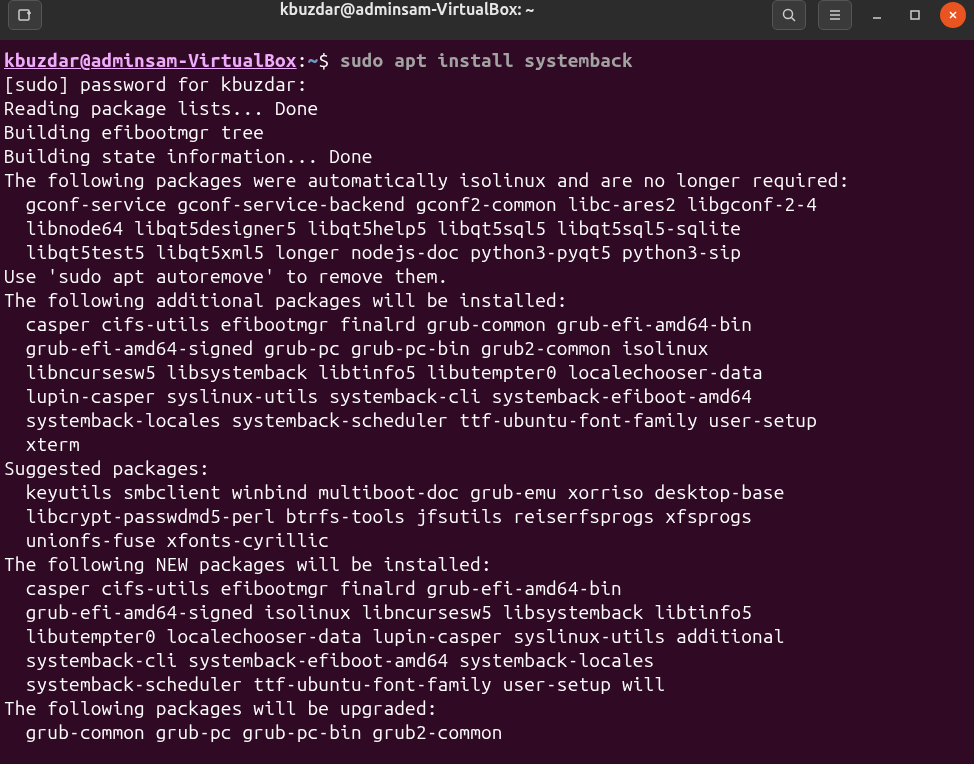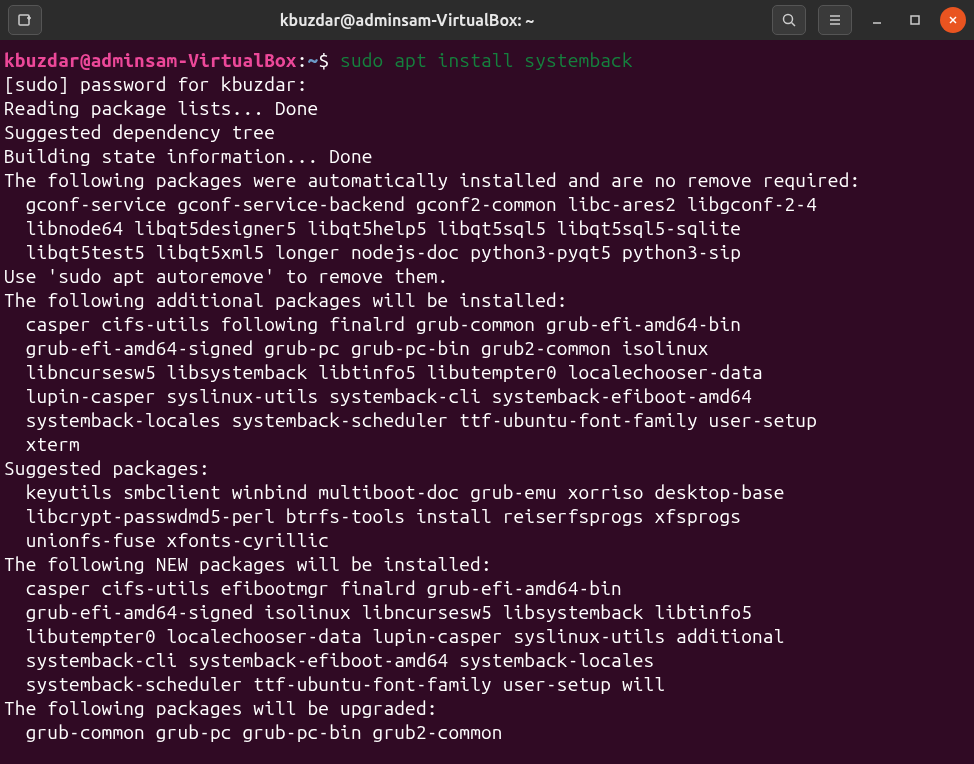--- a/index.html
+++ b/index.html
@@ -11,21 +11,21 @@
       width: 974px;
       height: 764px;
       background: #300a24;
       font-family: 'Ubuntu Mono', 'DejaVu Sans Mono', monospace;
       overflow: hidden;
     }
     .titlebar {
       height: 40px;
       background: #2c2c2c;
       display: flex;
-      align-items: center;
+      align-items: flex-start;
       padding: 0 8px;
       gap: 8px;
     }
     .titlebar-left {
       display: flex;
       align-items: center;
     }
     .new-tab-btn {
       width: 34px;
       height: 30px;
@@ -76,35 +76,37 @@
     .terminal {
       padding: 8px 4px;
       font-size: 19px;
       line-height: 24px;
       color: #ffffff;
       white-space: pre-wrap;
       font-family: 'Ubuntu Mono', 'DejaVu Sans Mono', monospace;
       letter-spacing: 0.2px;
     }
     .prompt-user {
-      color: #ec4899;
+      color: #f0abfc;
       font-weight: bold;
+      text-decoration: underline;
     }
     .prompt-colon {
       color: #ffffff;
     }
     .prompt-path {
       color: #6c9ac8;
       font-weight: bold;
     }
     .prompt-dollar {
       color: #ffffff;
     }
     .cmd {
-      color: #15803d;
+      color: #a3a3a3;
+      font-weight: bold;
     }
   </style>
 </head>
 <body>
 
 <div class="titlebar">
   <div class="titlebar-left">
     <div class="new-tab-btn">
       <svg width="16" height="16" viewBox="0 0 16 16">
         <rect x="2" y="3" width="10" height="10" fill="none" stroke="#ccc" stroke-width="1.5" rx="1"></rect>
@@ -143,37 +145,37 @@
         <line x1="4" y1="4" x2="10" y2="10" stroke="#fff" stroke-width="1.5"></line>
         <line x1="10" y1="4" x2="4" y2="10" stroke="#fff" stroke-width="1.5"></line>
       </svg>
     </div>
   </div>
 </div>
 
 <div class="terminal"><span class="prompt-user">kbuzdar@adminsam-VirtualBox</span><span class="prompt-colon">:</span><span class="prompt-path">~</span><span class="prompt-dollar">$</span> <span class="cmd">sudo apt install systemback</span>
 <span>[sudo] password for kbuzdar:</span>
 <span>Reading package lists... Done</span>
-<span>Suggested dependency tree</span>
+<span>Building efibootmgr tree</span>
 <span>Building state information... Done</span>
-<span>The following packages were automatically installed and are no remove required:</span>
+<span>The following packages were automatically isolinux and are no longer required:</span>
 <span>  gconf-service gconf-service-backend gconf2-common libc-ares2 libgconf-2-4</span>
 <span>  libnode64 libqt5designer5 libqt5help5 libqt5sql5 libqt5sql5-sqlite</span>
 <span>  libqt5test5 libqt5xml5 longer nodejs-doc python3-pyqt5 python3-sip</span>
 <span>Use 'sudo apt autoremove' to remove them.</span>
 <span>The following additional packages will be installed:</span>
-<span>  casper cifs-utils following finalrd grub-common grub-efi-amd64-bin</span>
+<span>  casper cifs-utils efibootmgr finalrd grub-common grub-efi-amd64-bin</span>
 <span>  grub-efi-amd64-signed grub-pc grub-pc-bin grub2-common isolinux</span>
 <span>  libncursesw5 libsystemback libtinfo5 libutempter0 localechooser-data</span>
 <span>  lupin-casper syslinux-utils systemback-cli systemback-efiboot-amd64</span>
 <span>  systemback-locales systemback-scheduler ttf-ubuntu-font-family user-setup</span>
 <span>  xterm</span>
 <span>Suggested packages:</span>
 <span>  keyutils smbclient winbind multiboot-doc grub-emu xorriso desktop-base</span>
-<span>  libcrypt-passwdmd5-perl btrfs-tools install reiserfsprogs xfsprogs</span>
+<span>  libcrypt-passwdmd5-perl btrfs-tools jfsutils reiserfsprogs xfsprogs</span>
 <span>  unionfs-fuse xfonts-cyrillic</span>
 <span>The following NEW packages will be installed:</span>
 <span>  casper cifs-utils efibootmgr finalrd grub-efi-amd64-bin</span>
 <span>  grub-efi-amd64-signed isolinux libncursesw5 libsystemback libtinfo5</span>
 <span>  libutempter0 localechooser-data lupin-casper syslinux-utils additional</span>
 <span>  systemback-cli systemback-efiboot-amd64 systemback-locales</span>
 <span>  systemback-scheduler ttf-ubuntu-font-family user-setup will</span>
 <span>The following packages will be upgraded:</span>
 <span>  grub-common grub-pc grub-pc-bin grub2-common</span></div>
 

